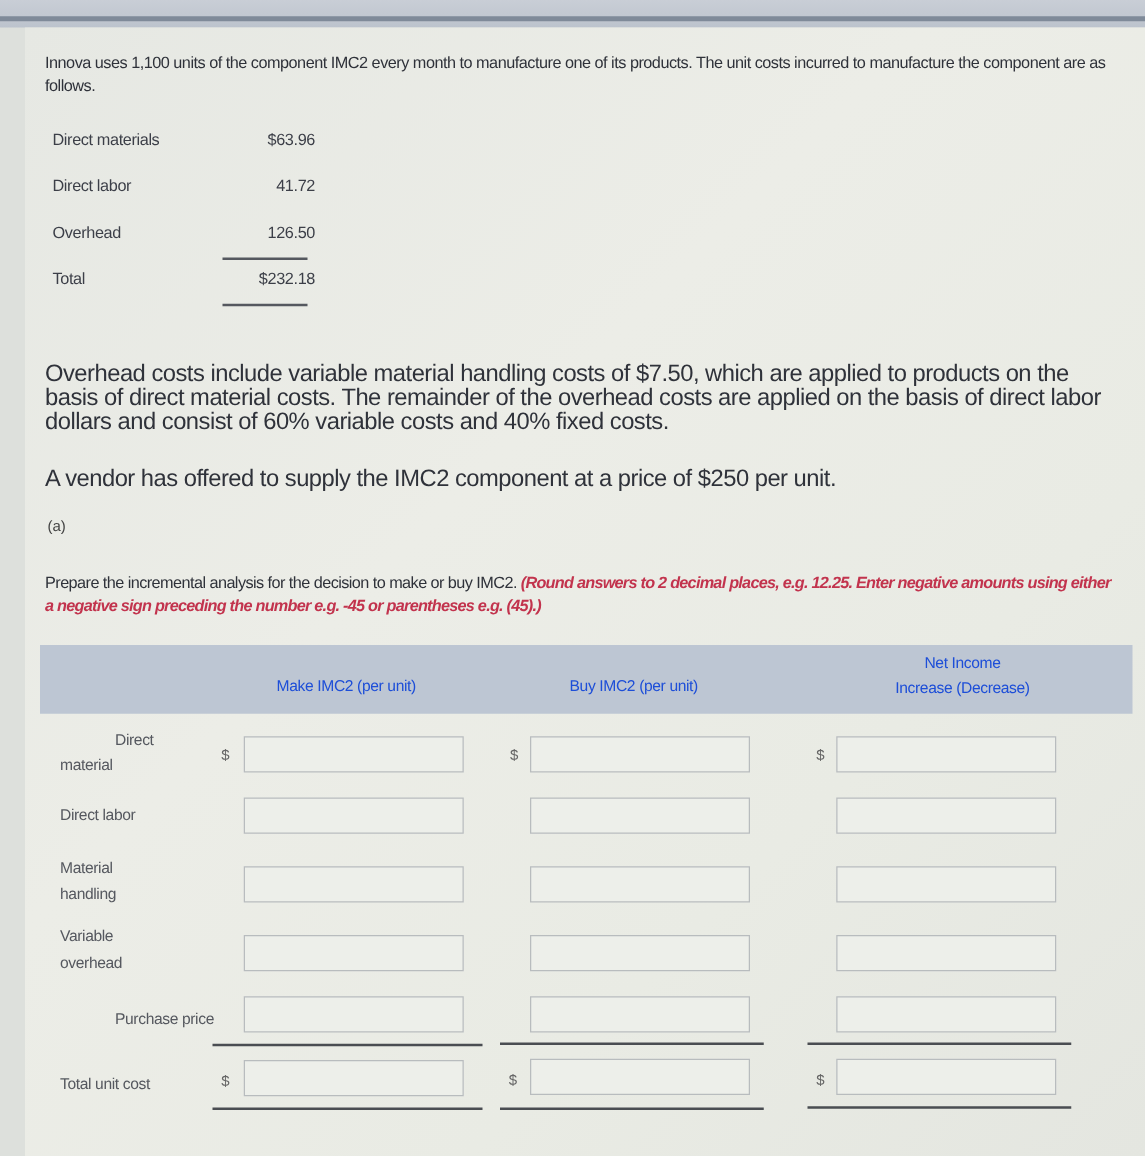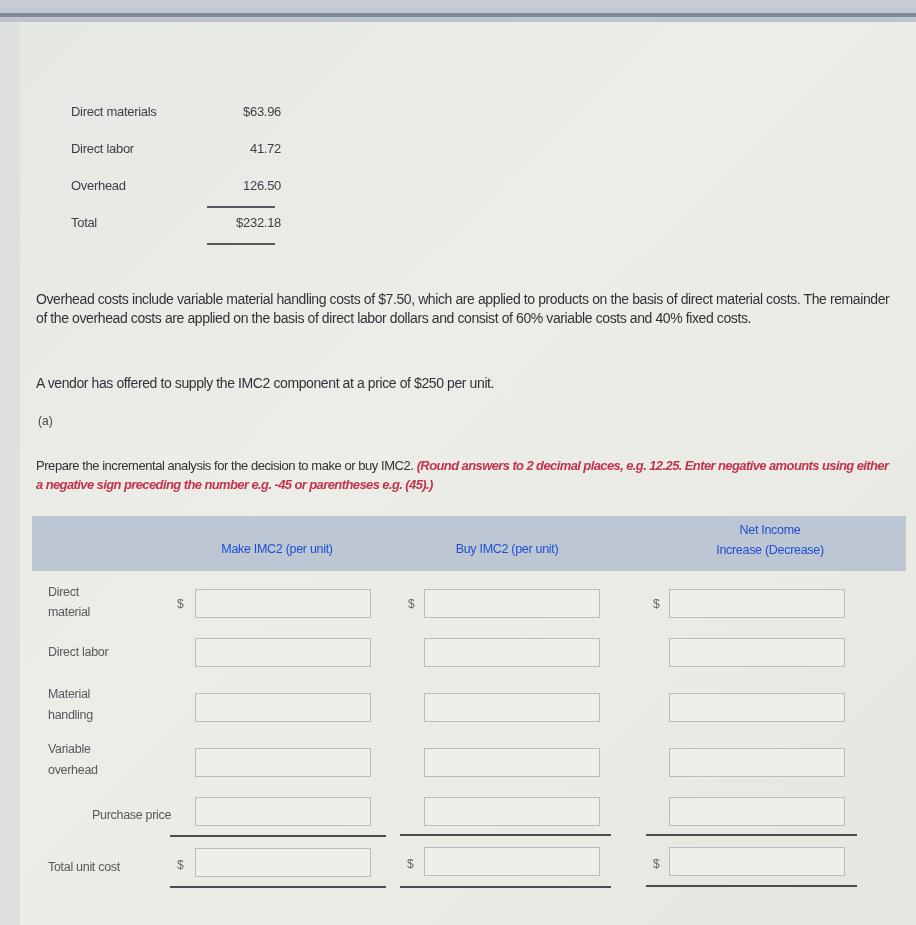--- a/index.html
+++ b/index.html
@@ -19,28 +19,28 @@
       background: #7f8a99;
     }
     .page {
       position: absolute; left: 20px; top: 22px; width: 896px; height: 903px;
       background: linear-gradient(135deg, #e6e8e3 0%, #ecede7 40%, #e9ebe4 70%, #e4e6e0 100%);
     }
     .intro {
       position: absolute; left: 16px; top: 18px; width: 850px;
       font-size: 13px; line-height: 19px; color: #2f323a; letter-spacing: -0.4px;
     }
-    .cost-table { position: absolute; left: 22px; top: 80px; width: 210px; margin-left: 29px; }
+    .cost-table { position: absolute; left: 22px; top: 80px; width: 210px; }
     .cost-row { position: relative; height: 37px; font-size: 13px; color: #3c3f48; letter-spacing: -0.3px; }
     .cost-label { position: absolute; left: 0; top: 2px; }
     .cost-value { position: absolute; right: 0; top: 2px; text-align: right; }
     .cost-rule { position: absolute; left: 136px; width: 68px; height: 2px; background: #55585f; }
     .para {
       position: absolute; left: 16px; width: 866px;
-      font-size: 14px; line-height: 19px; color: #2f323a; letter-spacing: -0.4px;
+      font-size: 19px; line-height: 19px; color: #2f323a; letter-spacing: -0.4px;
     }
     .part-label { position: absolute; left: 18px; top: 392px; font-size: 12px; color: #444; }
     .instr {
       position: absolute; left: 16px; top: 434px; width: 860px;
       font-size: 13px; line-height: 19px; color: #2f323a; letter-spacing: -0.45px;
     }
     .instr .red { color: #c2334d; font-style: italic; font-weight: bold; letter-spacing: -0.6px; }
     .grid-header {
       position: absolute; left: 12px; top: 494px; width: 874px; height: 55px;
       background: #bdc6d3;
@@ -60,20 +60,21 @@
     .sum-rule { position: absolute; height: 2px; background: #4a4d52; }
   </style>
 </head>
 <body>
 
 <div class="topbar"></div>
 <div class="topbar-line"></div>
 
 <div class="page">
 
+  <p class="intro">Innova uses 1,100 units of the component IMC2 every month to manufacture one of its products. The unit costs incurred to manufacture the component are as follows.</p>
 
   <div class="cost-table">
     <div class="cost-row">
       <span class="cost-label">Direct materials</span>
       <span class="cost-value">$63.96</span>
     </div>
     <div class="cost-row">
       <span class="cost-label">Direct labor</span>
       <span class="cost-value">41.72</span>
     </div>
@@ -97,21 +98,21 @@
   <p class="instr"><span>Prepare the incremental analysis for the decision to make or buy IMC2. </span><span class="red">(Round answers to 2 decimal places, e.g. 12.25. Enter negative amounts using either a negative sign preceding the number e.g. -45 or parentheses e.g. (45).)</span></p>
 
   <div class="grid-header">
     <div class="col-head" style="left:150px; top:23px; width:190px;">Make IMC2 (per unit)</div>
     <div class="col-head" style="left:380px; top:23px; width:190px;">Buy IMC2 (per unit)</div>
     <div class="col-head" style="left:638px; top:4px; width:200px;">Net Income</div>
     <div class="col-head" style="left:638px; top:24px; width:200px;">Increase (Decrease)</div>
   </div>
 
   <div>
-    <div class="row-label" style="top:560px;">Direct</div>
+    <div class="row-label" style="top:560px;margin-left:44px;">Direct</div>
     <div class="row-label" style="top:580px;">material</div>
     <span class="dollar" style="left:157px; top:575px;">$</span>
     <input class="cell-input" style="left: 175px; top: 567px;" value="">
     <span class="dollar" style="left:388px; top:575px;">$</span>
     <input class="cell-input" style="left: 404px; top: 567px;" value="">
     <span class="dollar" style="left:633px; top:575px;">$</span>
     <input class="cell-input" style="left: 649px; top: 567px;" value="">
   </div>
 
   <div>

